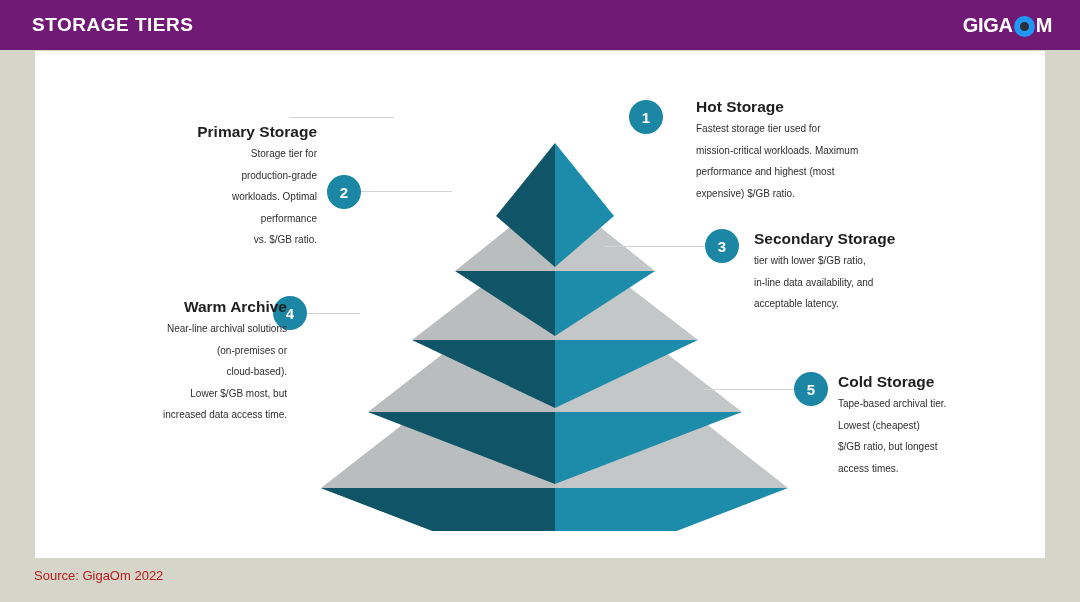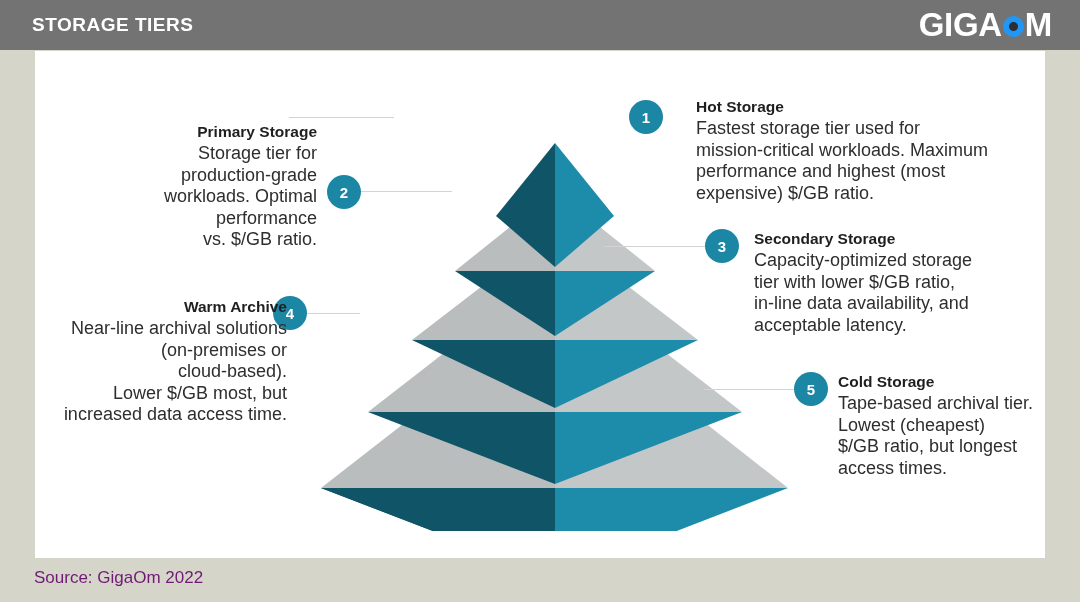--- a/index.html
+++ b/index.html
@@ -19,38 +19,38 @@
     height: 602px;
     background: #d5d5ca;
   }
 
   
   .header {
     position: absolute;
     left: 0; top: 0;
     width: 1080px;
     height: 50px;
-    background: #737373;
+    background: #701a75;
     display: flex;
     align-items: center;
     justify-content: space-between;
     box-sizing: border-box;
     padding: 0 28px 0 32px;
   }
   .header-title {
     color: #ffffff;
     font-size: 19px;
     font-weight: bold;
     letter-spacing: 0.5px;
   }
   .logo {
     display: flex;
     align-items: center;
     color: #ffffff;
-    font-size: 33px;
+    font-size: 20px;
     font-weight: bold;
     letter-spacing: -0.3px;
   }
   .logo-o {
     display: inline-block;
     width: 21px;
     height: 21px;
     border-radius: 50%;
     border: 6px solid #2196f3;
     box-sizing: border-box;
@@ -68,22 +68,22 @@
     width: 1010px;
     height: 507px;
     background: #ffffff;
   }
 
   
   .source {
     position: absolute;
     left: 34px;
     top: 568px;
-    color: #701a75;
-    font-size: 17px;
+    color: #b91c1c;
+    font-size: 13px;
   }
 
   
   .pyramid {
     position: absolute;
     left: 275px;
     top: 80px;
   }
 
   
@@ -91,21 +91,21 @@
     position: absolute;
   }
   .callout .title {
     font-size: 15.5px;
     font-weight: bold;
     color: #1f1f1f;
     line-height: 20px;
     margin-bottom: 1px;
   }
   .callout .body {
-    font-size: 18px;
+    font-size: 10px;
     color: #2e2e2e;
     line-height: 21.5px;
   }
   .callout.right { text-align: left; }
   .callout.left  { text-align: right; }
 
   .badge {
     position: absolute;
     width: 34px;
     height: 34px;
@@ -207,21 +207,20 @@
         <div>production-grade</div>
         <div>workloads. Optimal</div>
         <div>performance</div>
         <div>vs. $/GB ratio.</div>
       </div>
     </div>
 
     <div class="callout right" style="left:719px; top:178px; width:300px;">
       <div class="title">Secondary Storage</div>
       <div class="body">
-        <div>Capacity-optimized storage</div>
         <div>tier with lower $/GB ratio,</div>
         <div>in-line data availability, and</div>
         <div>acceptable latency.</div>
       </div>
     </div>
 
     <div class="callout left" style="left:0px; top:246px; width:228px;padding-left:24px;">
       <div class="title">Warm Archive</div>
       <div class="body">
         <div>Near-line archival solutions</div>

